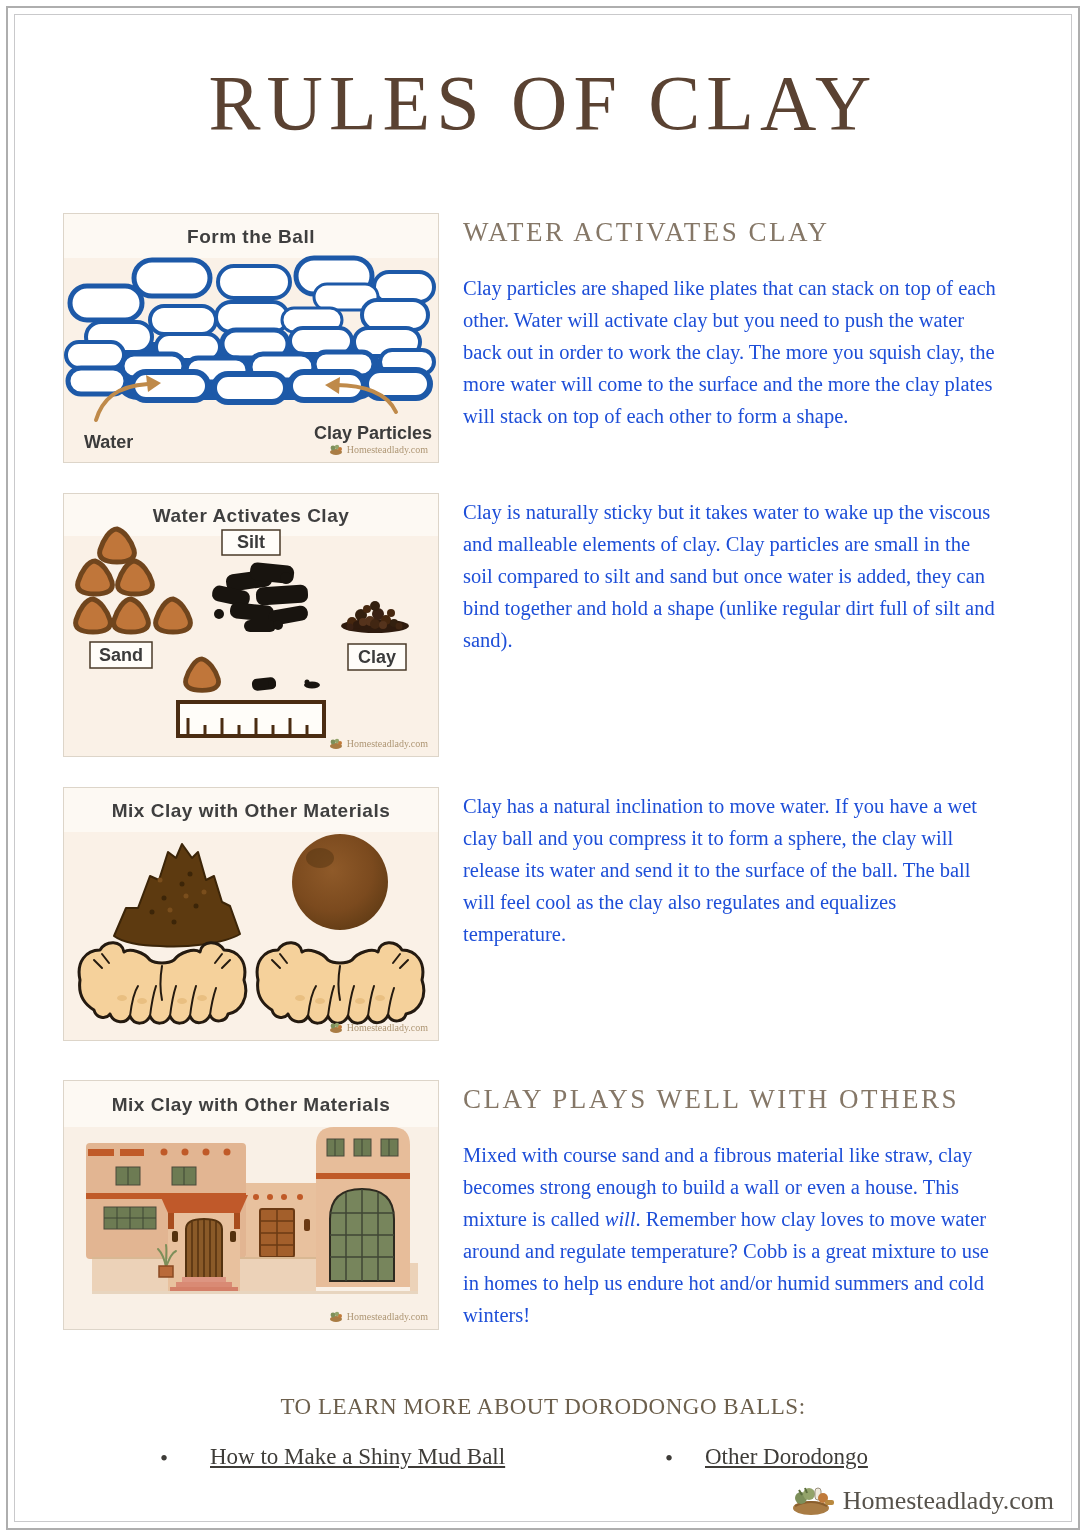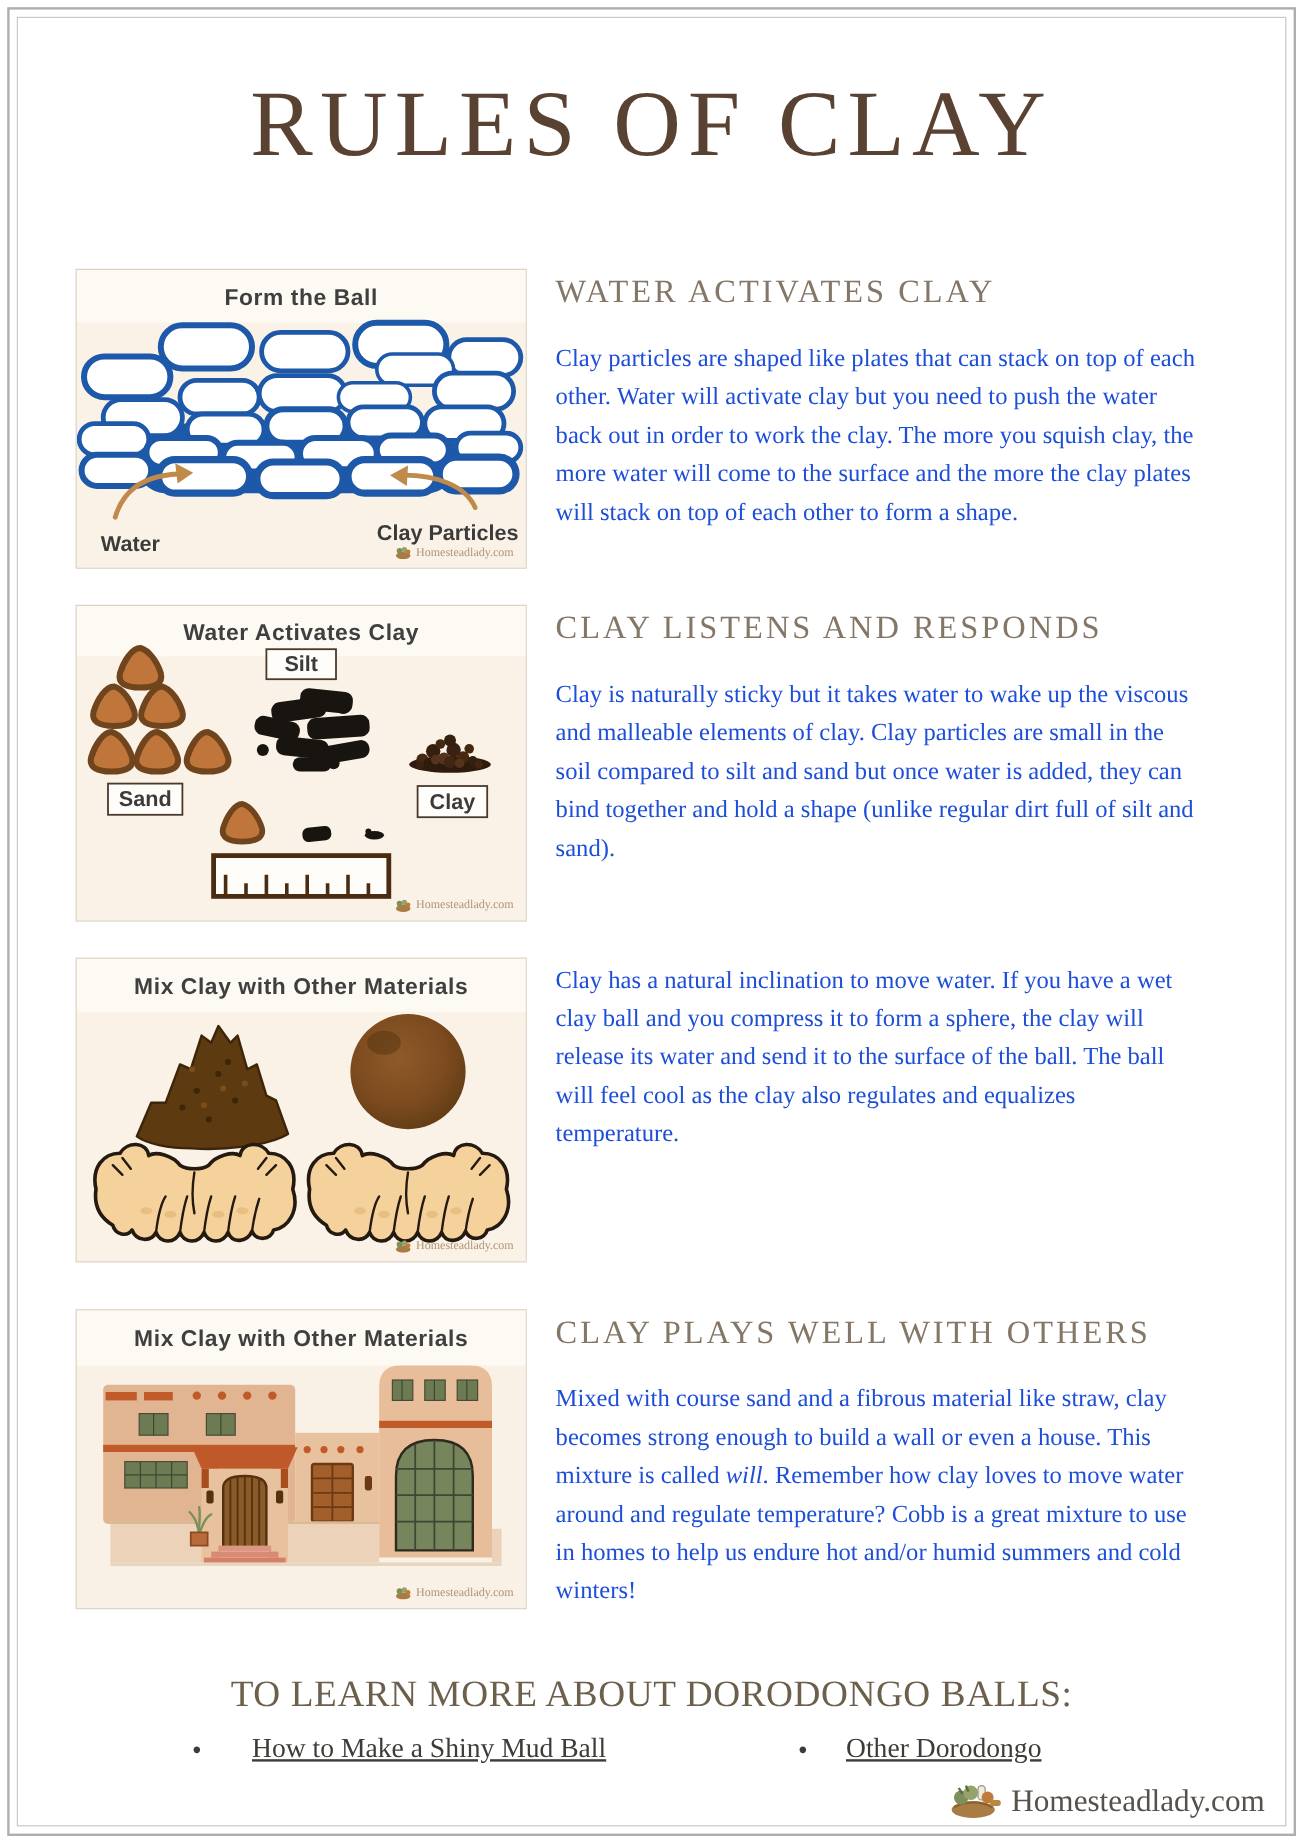--- a/index.html
+++ b/index.html
@@ -10,21 +10,21 @@
     font-family:"Liberation Serif","DejaVu Serif",serif;
   }
   .border-outer { position:absolute; inset:6px; border:2px solid #aeaeae; pointer-events:none; }
   .border-inner { position:absolute; inset:14px; border:1px solid #c9c9cb; pointer-events:none; }
 
   h1.title {
     position:absolute; top:58px; left:0; right:0; text-align:center;
     font-size:78px; font-weight:400; letter-spacing:6px; color:#5a4232;
   }
 
-  .row { position:absolute; left:63px; display:flex; gap:24px;margin-top:11px; }
+  .row { position:absolute; left:63px; display:flex; gap:24px; }
   .card {
     position:relative; width:376px; flex:0 0 376px;
     border:1px solid #ddd5c9; background:#faf1e7;
   }
   .card svg.illus { display:block; width:100%; height:100%; }
   .wm {
     position:absolute; right:10px; bottom:7px; display:flex; align-items:center; gap:4px;
     font-family:"Liberation Serif",serif; font-size:10px; color:#ae9674;
   }
   .txt { width:533px; padding-top:4px; }
@@ -33,21 +33,21 @@
   }
   .txt p { font-size:20.5px; line-height:1.56; color:#1d4ed8; }
 
   .row1 { top:213px; } .row1 .card { height:250px; }
   .row2 { top:493px; } .row2 .card { height:264px; }
   .row3 { top:787px; } .row3 .card { height:254px; }
   .row4 { top:1080px; } .row4 .card { height:250px; }
 
   .footer-heading {
     position:absolute; top:1394px; left:0; right:0; text-align:center;
-    font-size:31px; letter-spacing:0.5px; color:#6c5f4c;
+    font-size:23px; letter-spacing:0.5px; color:#6c5f4c;
   }
   .footer-links { position:absolute; top:1444px; left:0; right:0; height:34px; font-size:23px; color:#3e3c38; }
   .footer-links .bullet { position:absolute; top:2px; }
   .footer-links .bullet.b1 { left:160px; }
   .footer-links .bullet.b2 { left:665px; }
   .footer-links a { position:absolute; color:#3e3c38; text-decoration:underline; cursor:pointer; }
   .footer-links a.l1 { left:210px;text-align:center; }
   .footer-links a.l2 { left:705px; }
 
   .brand {
@@ -218,21 +218,20 @@
         <svg width="14" height="11" viewBox="0 0 14 11">
           <ellipse cx="7" cy="8" rx="6" ry="3" fill="#a97c44"></ellipse>
           <circle cx="4" cy="4" r="2.4" fill="#7d8f5a"></circle>
             <circle cx="8" cy="3" r="2.2" fill="#93a36a"></circle>
           <circle cx="11" cy="5" r="2" fill="#c07a3a"></circle>
         </svg>
         <span>Homesteadlady.com</span>
       </div>
     </figure>
     <div class="txt">
-      <h2>CLAY LISTENS AND RESPONDS</h2>
       <p>Clay is naturally sticky but it takes water to wake up the viscous and malleable elements of clay. Clay particles are small in the soil compared to silt and sand but once water is added, they can bind together and hold a shape (unlike regular dirt full of silt and sand).</p>
     </div>
   </section>
 
   <section class="row row3">
     <figure class="card">
       <svg class="illus" viewBox="0 0 374 252">
         <defs>
           <radialGradient id="ballg" cx="42%" cy="38%" r="70%">
             <stop offset="0%" stop-color="#8f5a29"></stop>

